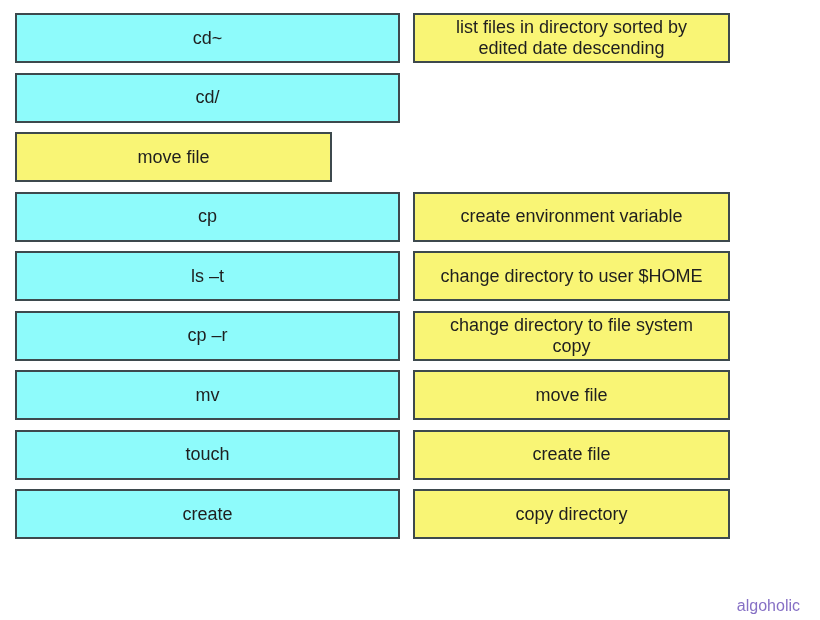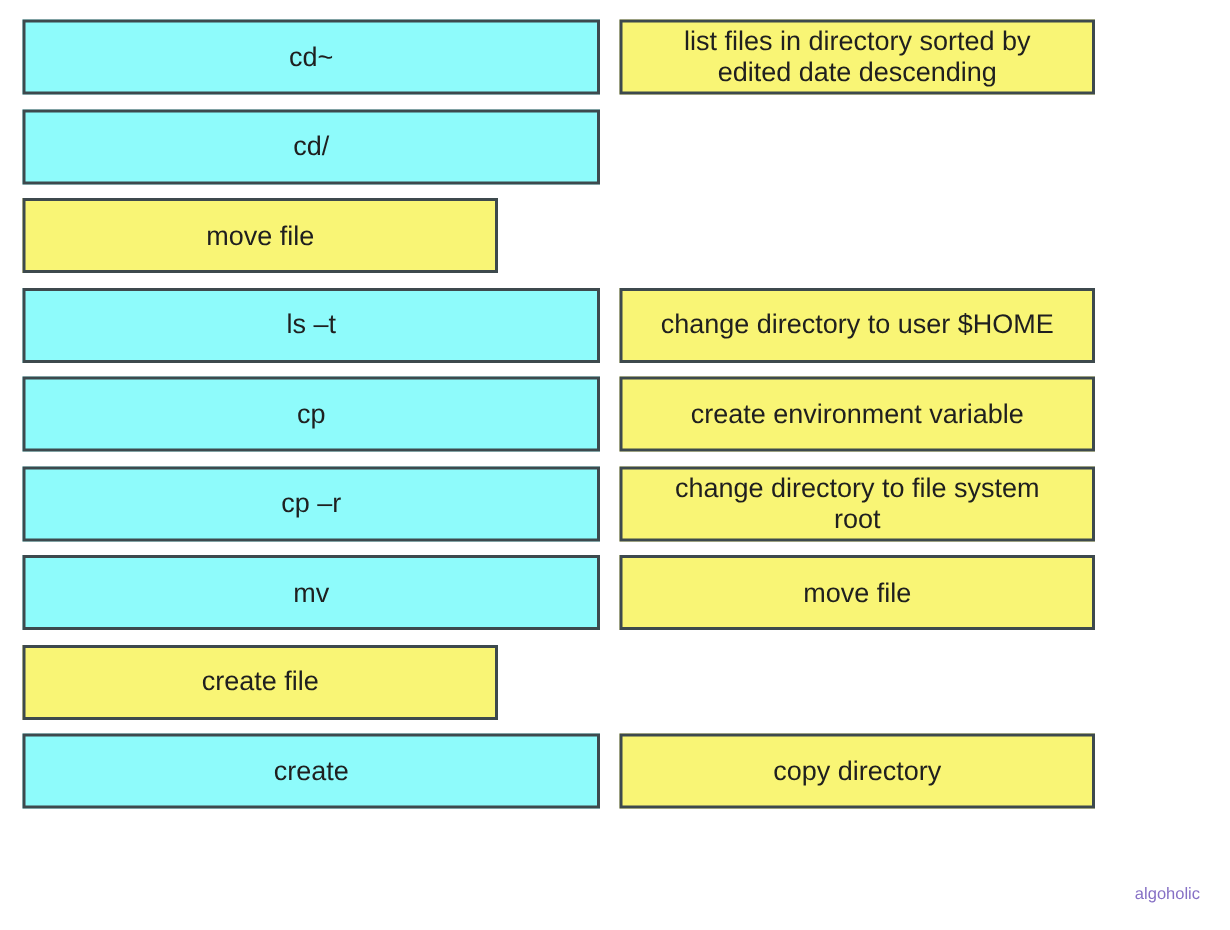--- a/index.html
+++ b/index.html
@@ -51,22 +51,22 @@
     width: 317px;
     background: var(--description-bg);
   }
   .label {
     line-height: 21px;
     padding: 0 24px;
   }
   .watermark {
     position: absolute;
     right: 20px;
-    bottom: 18px;
-    font-size: 11px;
+    bottom: 5px;
+    font-size: 16px;
     color: var(--watermark);
   }
 </style>
 </head>
 <body>
 
 <div class="board" id="board">
   <div class="row">
     <div class="box command">
       <span class="label">cd~</span>
@@ -83,55 +83,58 @@
   </div>
 
   <div class="row">
     <div class="box description">
       <span class="label">move file</span>
     </div>
   </div>
 
   <div class="row">
     <div class="box command">
+      <span class="label">cp</span>
+    </div>
+    <div class="box description">
+      <span class="label">create environment variable</span>
+    </div>
+  </div>
+
+  <div class="row">
+    <div class="box command">
       <span class="label">ls –t</span>
     </div>
     <div class="box description">
       <span class="label">change directory to user $HOME</span>
     </div>
   </div>
 
   <div class="row">
     <div class="box command">
-      <span class="label">cp</span>
-    </div>
-    <div class="box description">
-      <span class="label">create environment variable</span>
-    </div>
-  </div>
-
-  <div class="row">
-    <div class="box command">
       <span class="label">cp –r</span>
     </div>
     <div class="box description">
-      <span class="label">change directory to file system root</span>
+      <span class="label">change directory to file system copy</span>
     </div>
   </div>
 
   <div class="row">
     <div class="box command">
       <span class="label">mv</span>
     </div>
     <div class="box description">
       <span class="label">move file</span>
     </div>
   </div>
 
   <div class="row">
+    <div class="box command">
+      <span class="label">touch</span>
+    </div>
     <div class="box description">
       <span class="label">create file</span>
     </div>
   </div>
 
   <div class="row">
     <div class="box command">
       <span class="label">create</span>
     </div>
     <div class="box description">

